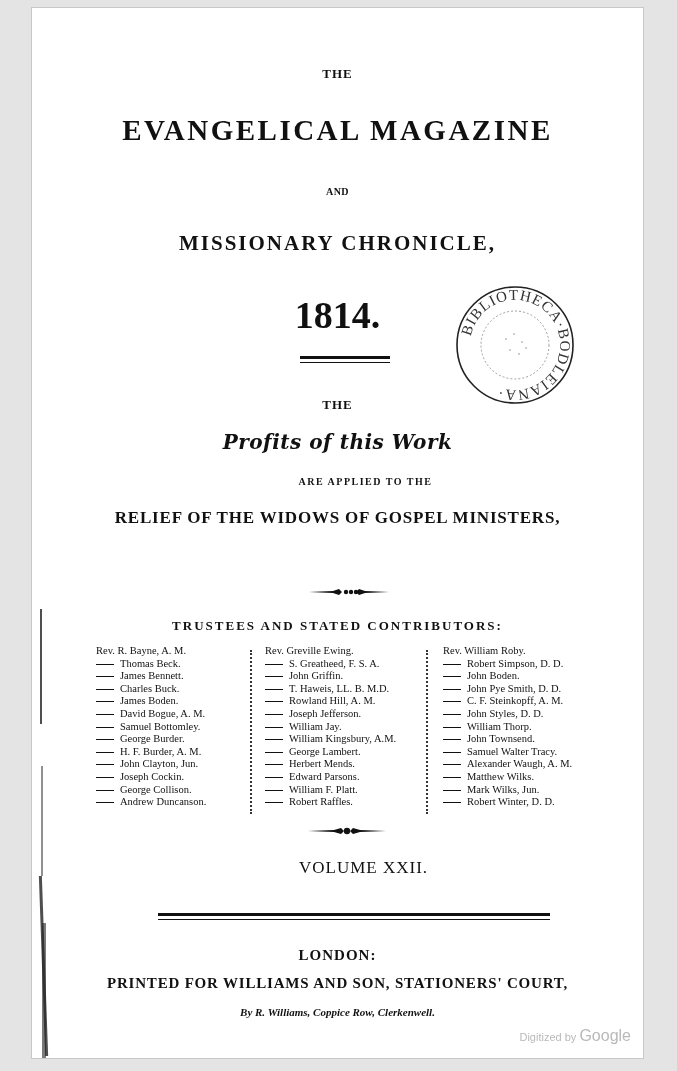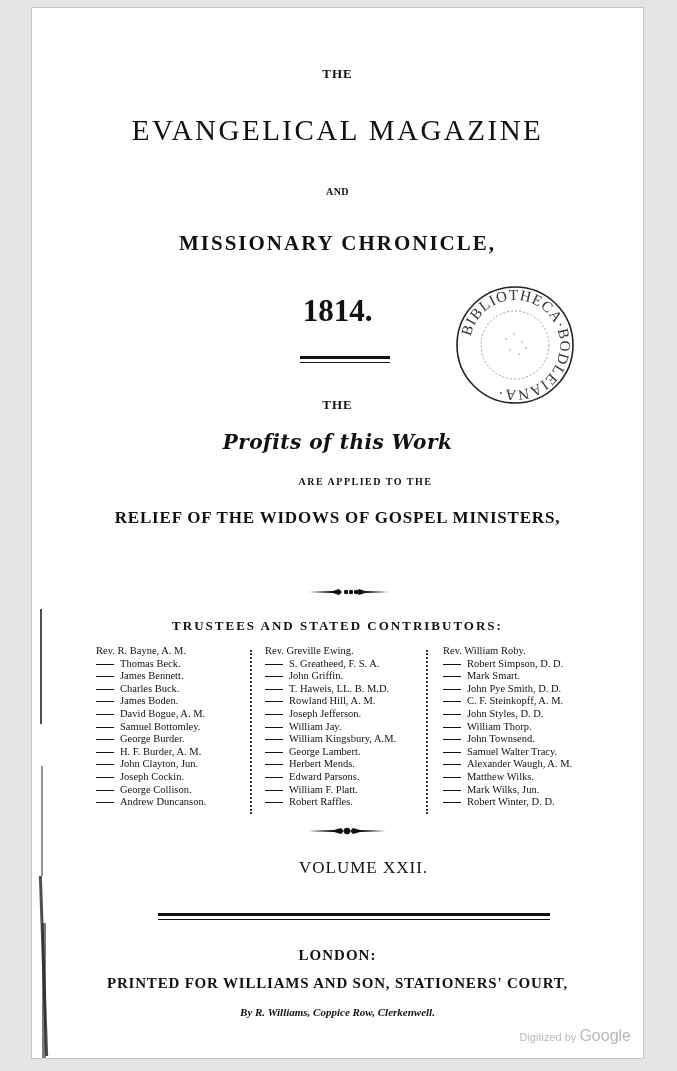--- a/index.html
+++ b/index.html
@@ -2,24 +2,24 @@
 <html><head>
 <meta charset="utf-8">
 <style>
   html, body { margin:0; padding:0; }
   body { width:677px; height:1071px; background:#e4e4e4; position:relative; overflow:hidden;
          font-family:"Liberation Serif","DejaVu Serif",serif; color:#111; }
   .page { position:absolute; left:31px; top:7px; width:613px; height:1052px; background:#fff;
           border:1px solid #c8c8c8; box-sizing:border-box; }
   .c { position:absolute; left:0; width:100%; text-align:center; white-space:nowrap; }
   .the { font-weight:bold; font-size:13px; letter-spacing:1px; }
-  .title1 { font-weight:normal; font-size:29px; letter-spacing:2.5px; }
+  .title1 { font-weight:bold; font-size:29px; letter-spacing:2.5px; }
   .and { font-weight:bold; font-size:10px; letter-spacing:0.5px; }
   .title2 { font-weight:bold; font-size:21px; letter-spacing:2px; }
-  .year { font-weight:bold; font-size:31px; }
+  .year { font-weight:bold; font-size:38px; }
   .rule { position:absolute; background:#111; }
   .blackletter { font-family:"DejaVu Serif",serif; font-weight:bold; font-size:20px; font-style:italic; letter-spacing:0.5px; }
   .small-caps { font-weight:bold; font-size:10px; letter-spacing:1.5px;padding-left:28px; }
   .relief { font-size:17px; letter-spacing:0.8px; font-weight:bold; }
   .denom { font-style:italic; font-weight:bold; font-size:11px; letter-spacing:3px; }
   .trustees { font-weight:bold; font-size:13px; letter-spacing:2px; }
   .col { position:absolute; font-size:10.5px; line-height:12.6px; }
   .col .row { white-space:nowrap; }
   .dash { display:inline-block; width:18px; border-top:1px solid #111; vertical-align:middle; margin-right:6px; }
   .wavy { position:absolute; width:4px; border-left:2px dotted #333; }
@@ -111,21 +111,21 @@
     <div class="row"><span class="dash"></span><span>Herbert Mends.</span></div>
     <div class="row"><span class="dash"></span><span>Edward Parsons.</span></div>
     <div class="row"><span class="dash"></span><span>William F. Platt.</span></div>
     <div class="row"><span class="dash"></span><span>Robert Raffles.</span></div>
   </div>
   <div class="wavy" style="left:394px; top:642px; height:164px;"></div>
 
   <div class="col" style="left:411px; top:637px">
     <div class="row">Rev. William Roby.</div>
     <div class="row"><span class="dash"></span><span>Robert Simpson, D. D.</span></div>
-    <div class="row"><span class="dash"></span><span>Mark Smart.</span></div>
+    <div class="row"><span class="dash"></span><span>John Boden.</span></div>
     <div class="row"><span class="dash"></span><span>John Pye Smith, D. D.</span></div>
     <div class="row"><span class="dash"></span><span>C. F. Steinkopff, A. M.</span></div>
     <div class="row"><span class="dash"></span><span>John Styles, D. D.</span></div>
     <div class="row"><span class="dash"></span><span>William Thorp.</span></div>
     <div class="row"><span class="dash"></span><span>John Townsend.</span></div>
     <div class="row"><span class="dash"></span><span>Samuel Walter Tracy.</span></div>
     <div class="row"><span class="dash"></span><span>Alexander Waugh, A. M.</span></div>
     <div class="row"><span class="dash"></span><span>Matthew Wilks.</span></div>
     <div class="row"><span class="dash"></span><span>Mark Wilks, Jun.</span></div>
     <div class="row"><span class="dash"></span><span>Robert Winter, D. D.</span></div>

